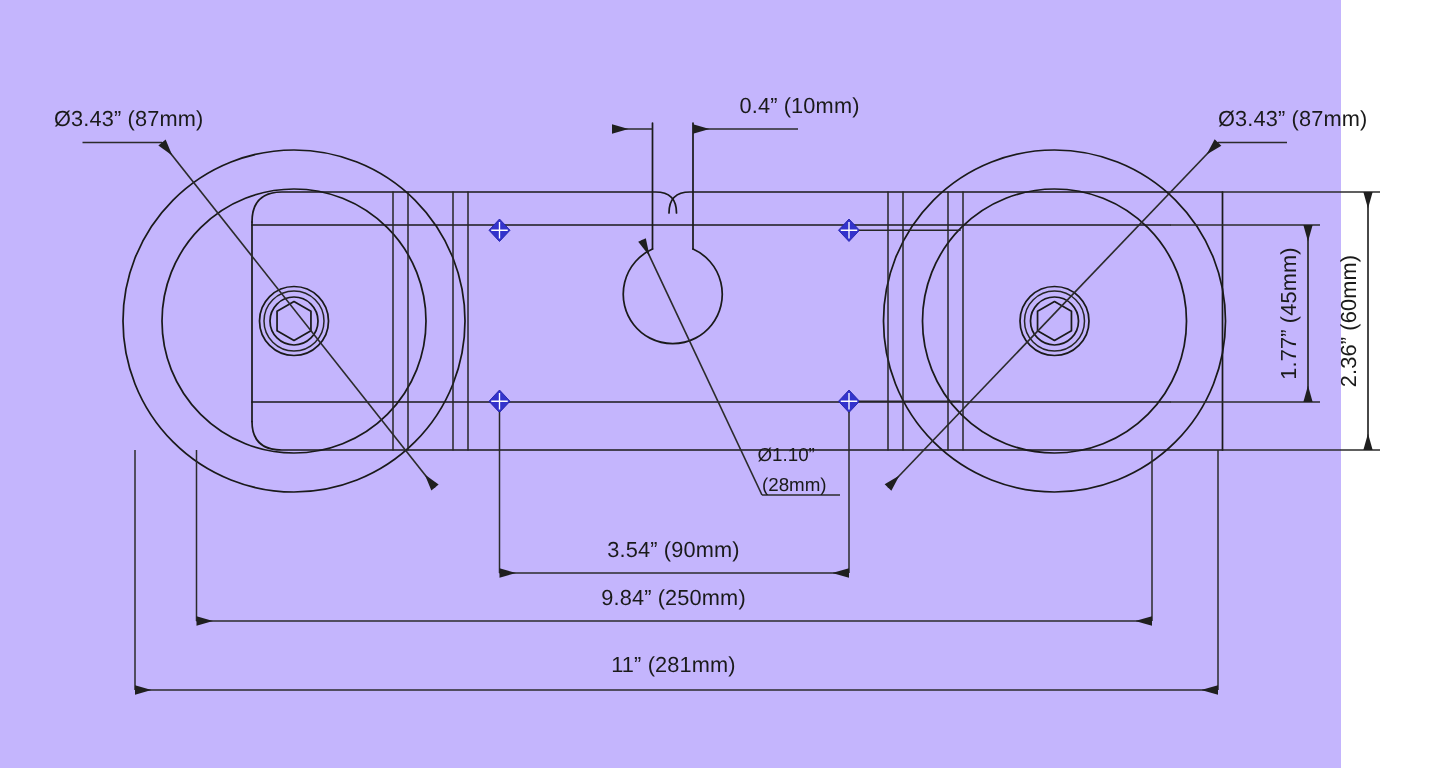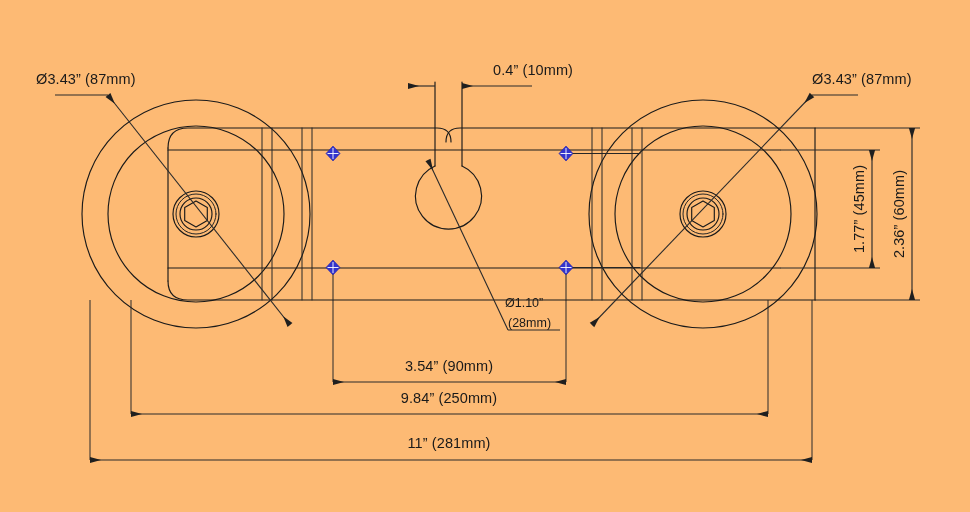--- a/index.html
+++ b/index.html
@@ -8,23 +8,23 @@
     background: #ffffff;
   }
   body {
     width: 970px;
     height: 512px;
     overflow: hidden;
     font-family: "Liberation Sans", sans-serif;
   }
   #drawing-root {
     position: relative;
-    width: 970px;
+    width: 894px;
     height: 512px;
-    background: #fdba74;
+    background: #c4b5fd;
   }
   svg#cad {
     display: block;
     width: 970px;
     height: 512px;
   }
   .geom {
     fill: none;
     stroke: #1a1a1a;
     stroke-width: 1.15;

